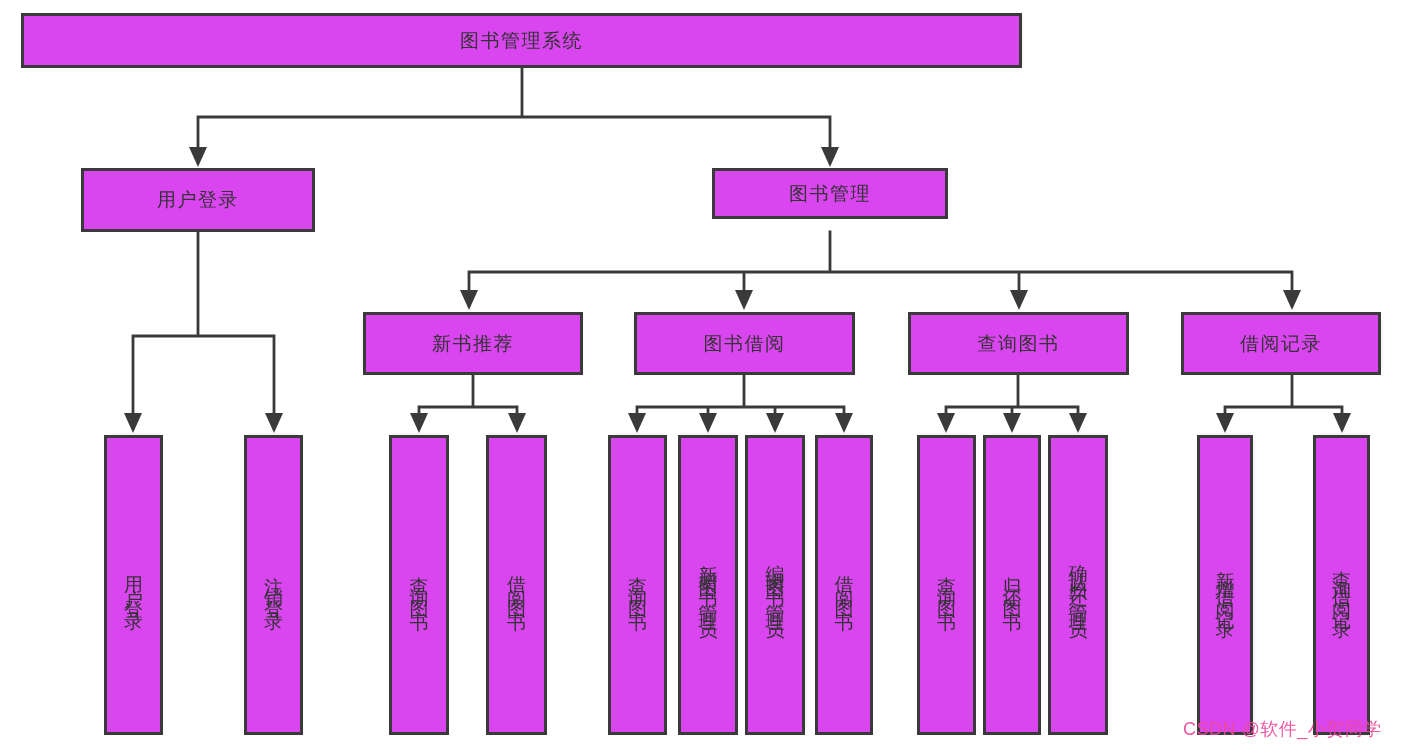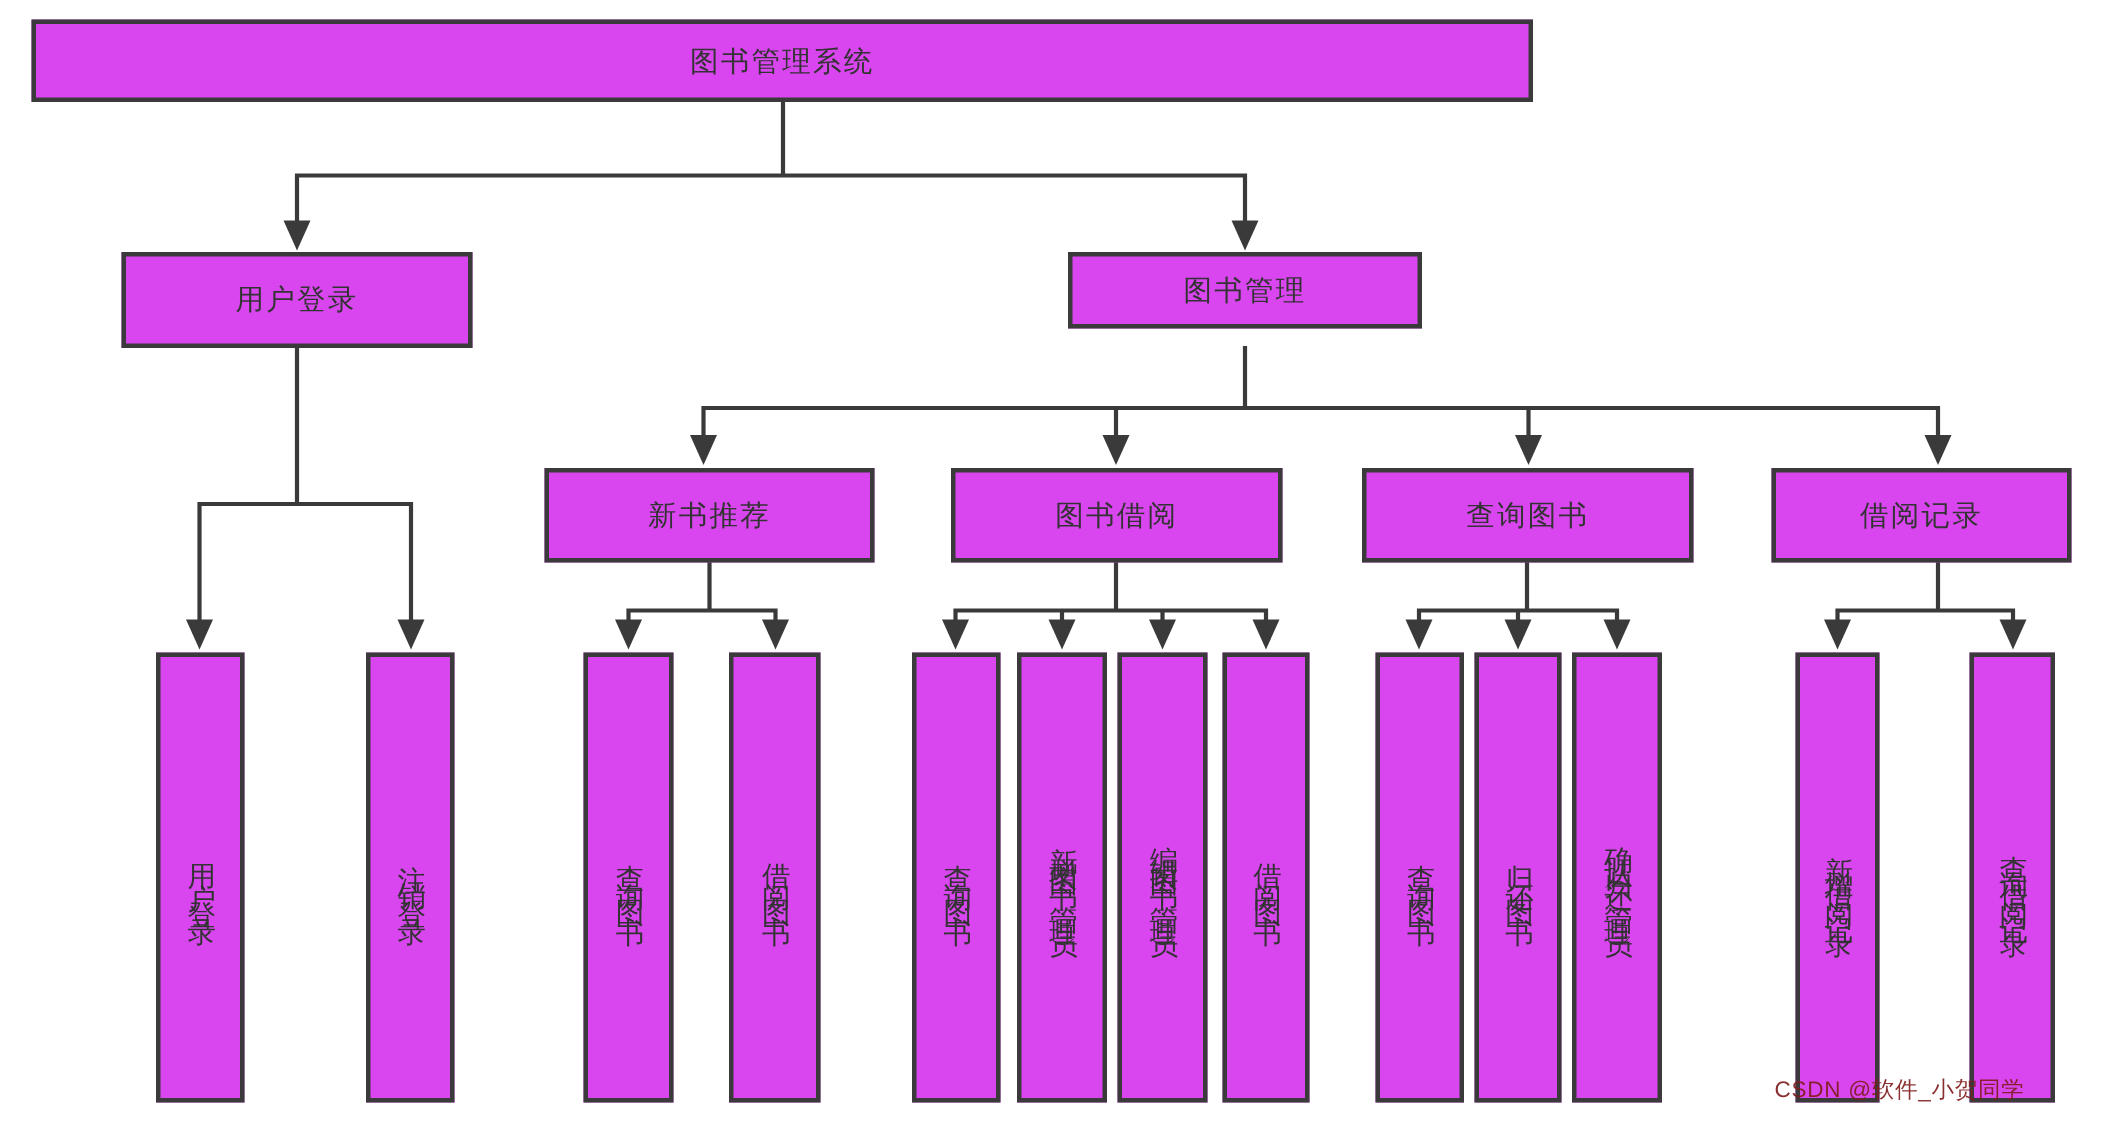--- a/index.html
+++ b/index.html
@@ -18,21 +18,21 @@
   }
   .htext{font-size:19px;letter-spacing:1.5px;white-space:nowrap;}
   .vtext{
     writing-mode:vertical-rl;text-orientation:mixed;
     font-size:19px;line-height:1.05;letter-spacing:12px;white-space:nowrap;
   }
   .vtext.med{letter-spacing:10px;}
   .vtext.long{letter-spacing:8px;}
   .watermark{
     position:absolute;z-index:3;left:1183px;top:717px;
-    font-size:15px;letter-spacing:0.5px;color:#7f1d1d;opacity:0.92;
+    font-size:18px;letter-spacing:0.5px;color:#ec4899;opacity:0.92;
     white-space:nowrap;
     text-align:right;
   }
 </style>
 </head>
 <body>
 
 <div class="stage">
 
   <svg class="connectors" width="1405" height="747" viewBox="0 0 1405 747" aria-hidden="true">

